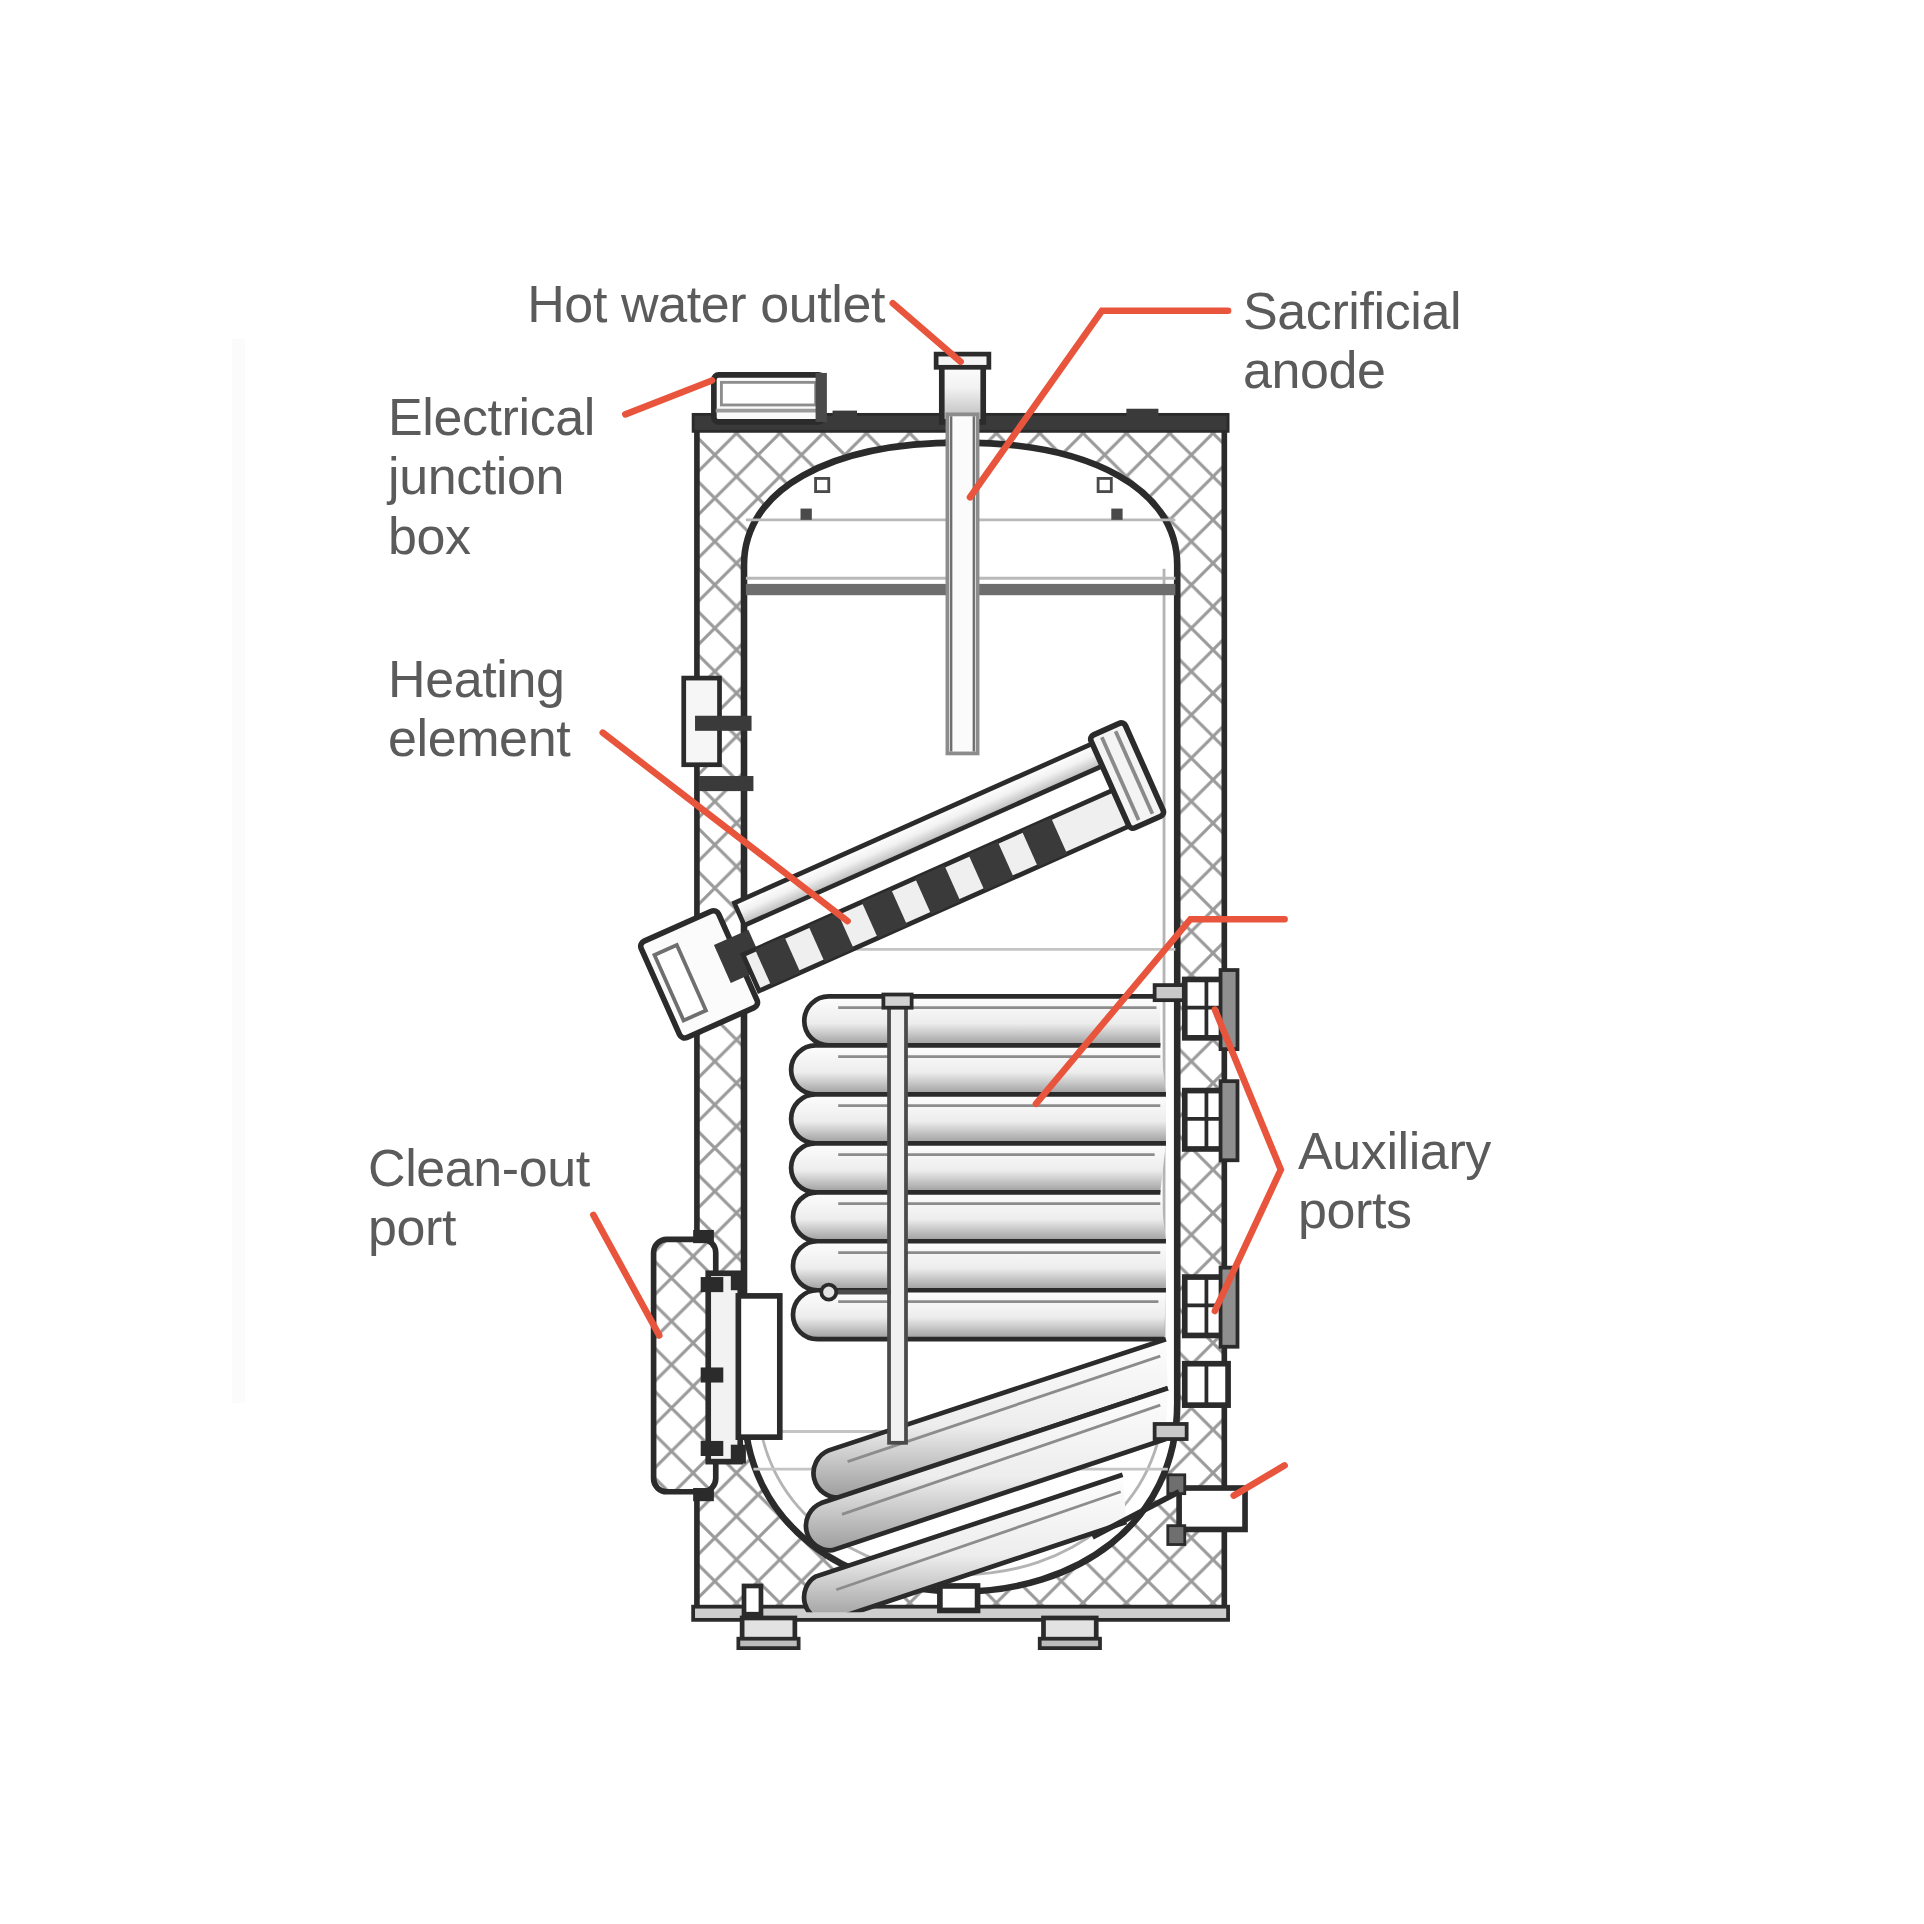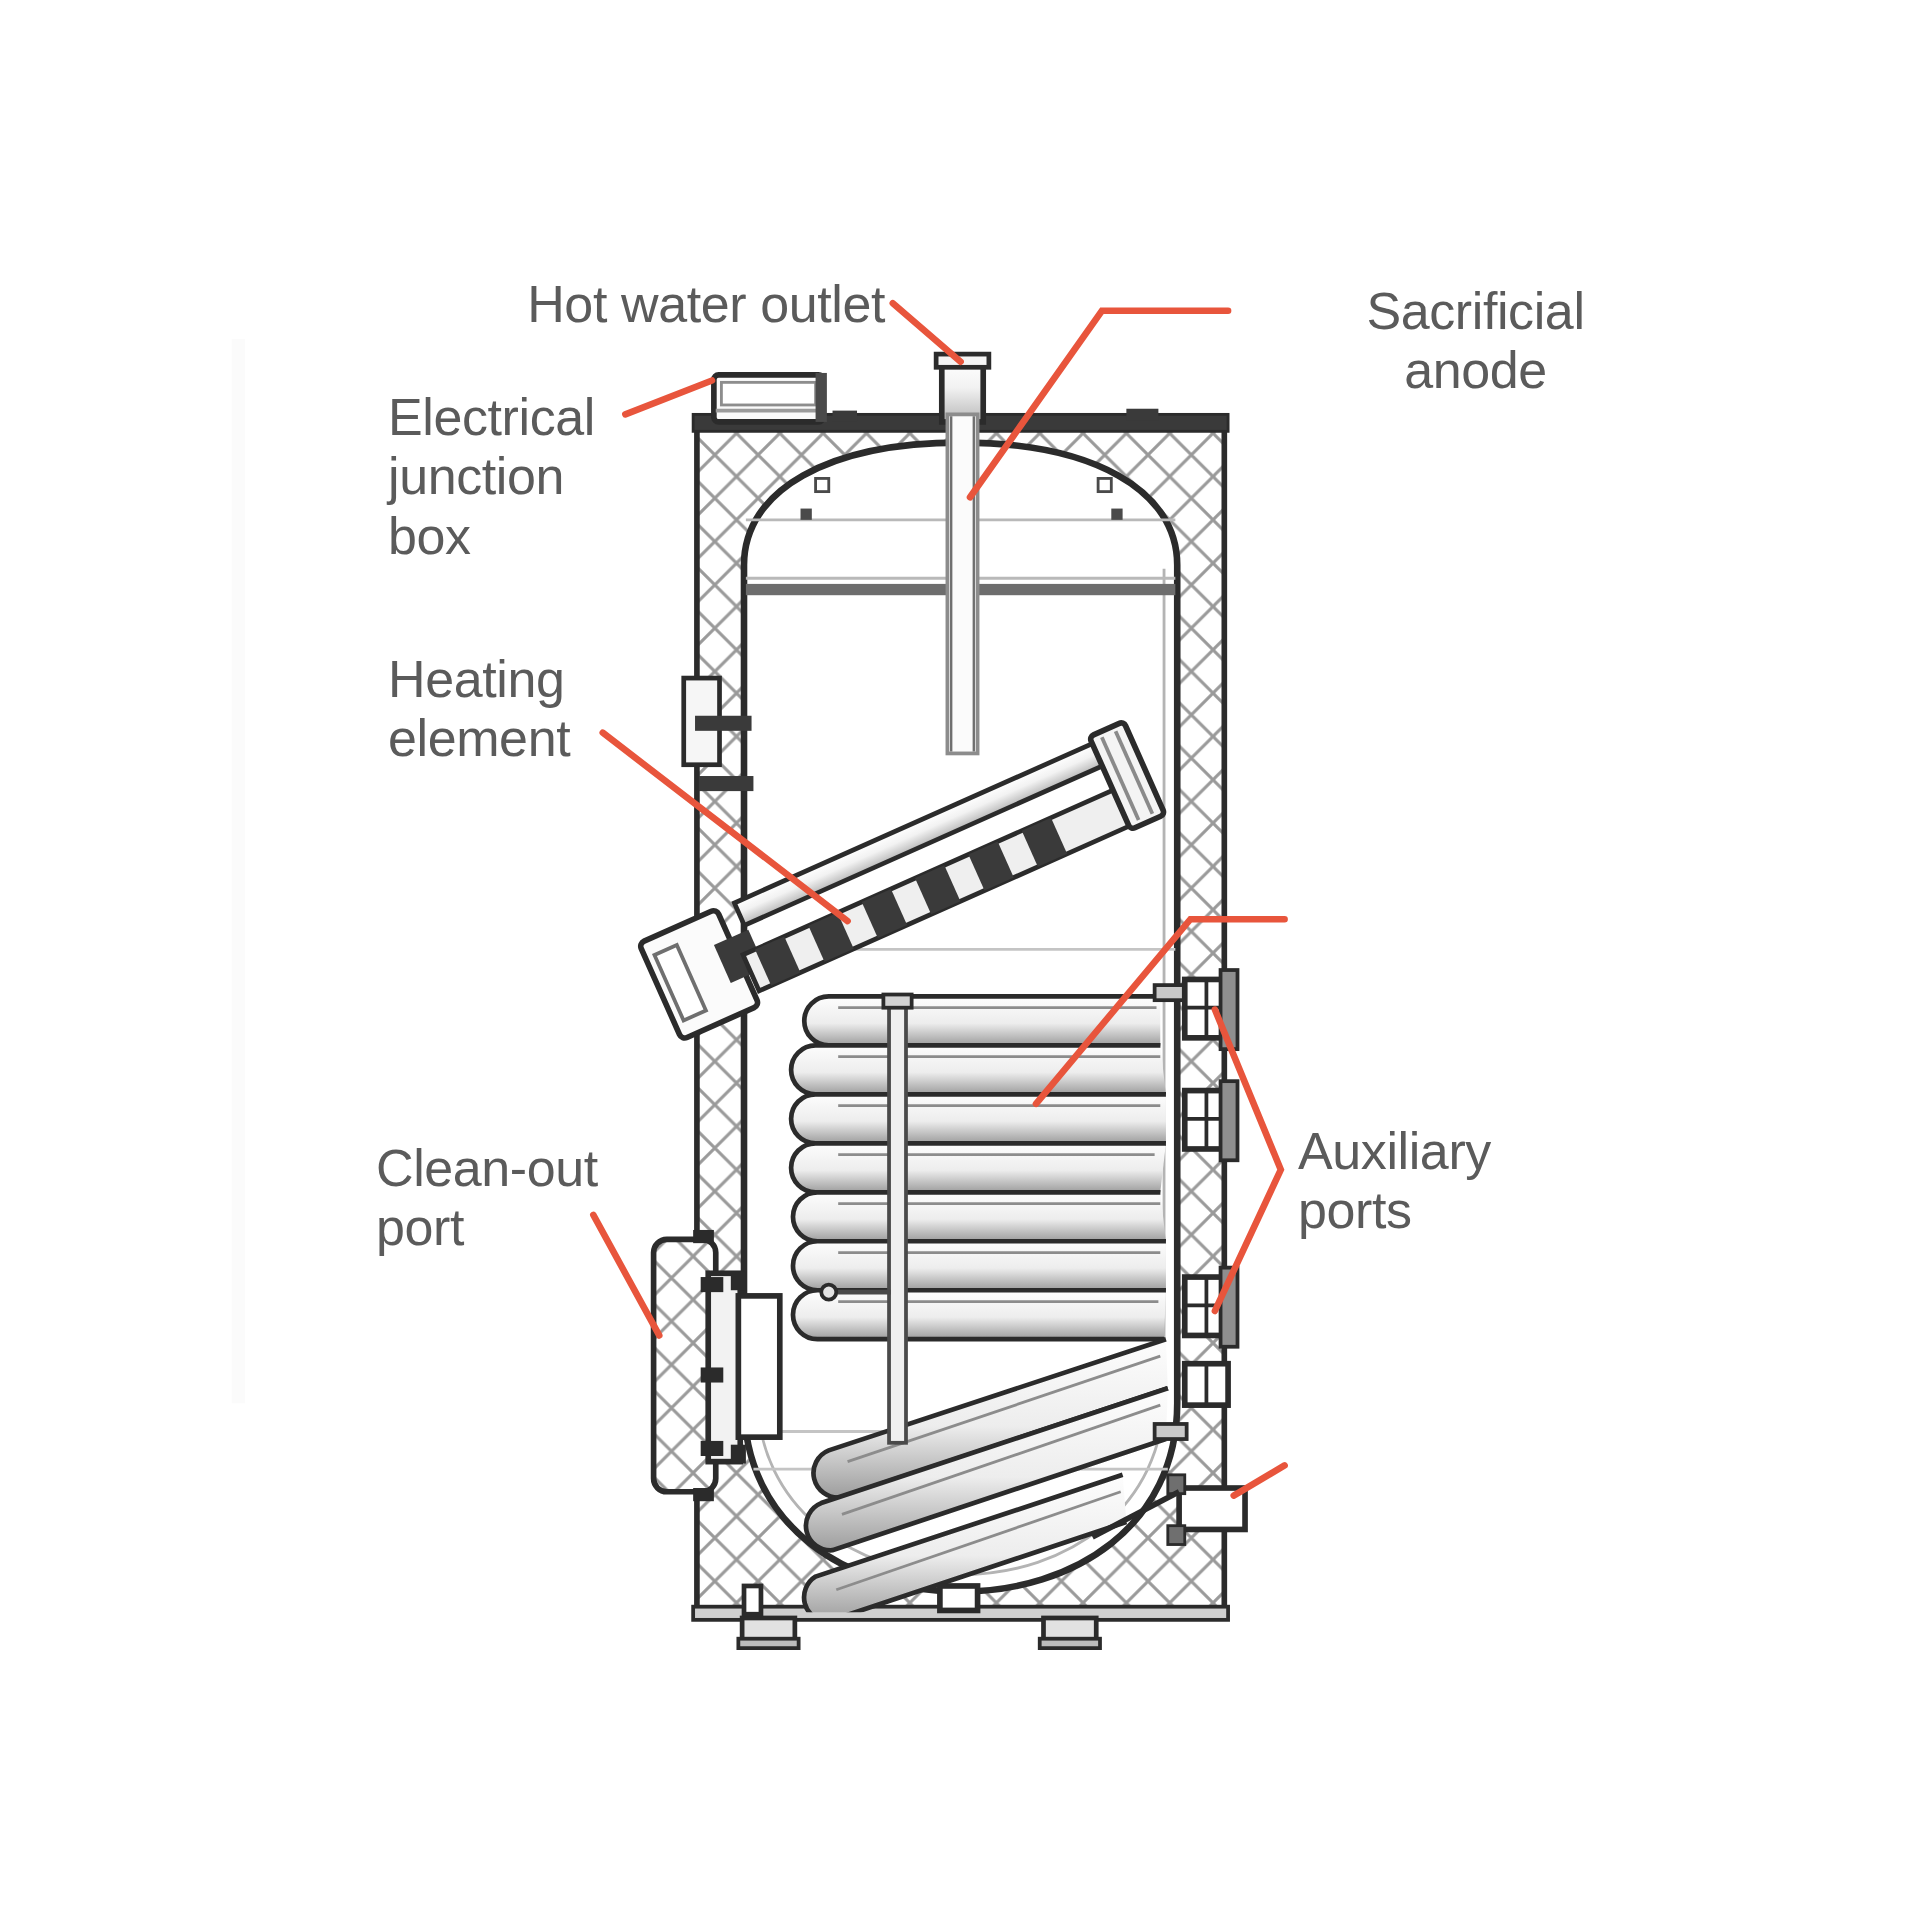--- a/index.html
+++ b/index.html
@@ -278,32 +278,32 @@
       <path d="M 1290 1072 L 1360 1242 L 1290 1392"></path>
 
       <path d="M 630 1290 L 700 1418"></path>
 
       <path d="M 1364 1556 L 1310 1588"></path>
     </g>
   </svg>
 
   <div class="callout align-right" style="left:471px; top:275px; width:414px;">Hot water outlet</div>
 
-  <div class="callout align-left" style="left:1278px; top:282px; width:395px;text-align:center;">Sacrificial
+  <div class="callout align-left" style="left:1243px; top:282px; width:395px;">Sacrificial
 anode</div>
 
   <div class="callout align-left" style="left:388px; top:650px; width:358px;">Heating
 element</div>
 
   <div class="callout align-left" style="left:388px; top:388px; width:358px;">Electrical
 junction
 box</div>
 
 
   <div class="callout align-left" style="left:1298px; top:1122px; width:395px;">Auxiliary
 ports</div>
 
-  <div class="callout align-left" style="left:376px; top:1139px; width:358px;">Clean-out
+  <div class="callout align-left" style="left:368px; top:1139px; width:358px;">Clean-out
 port</div>
 
 
 </div>
 
 
 </body></html>

